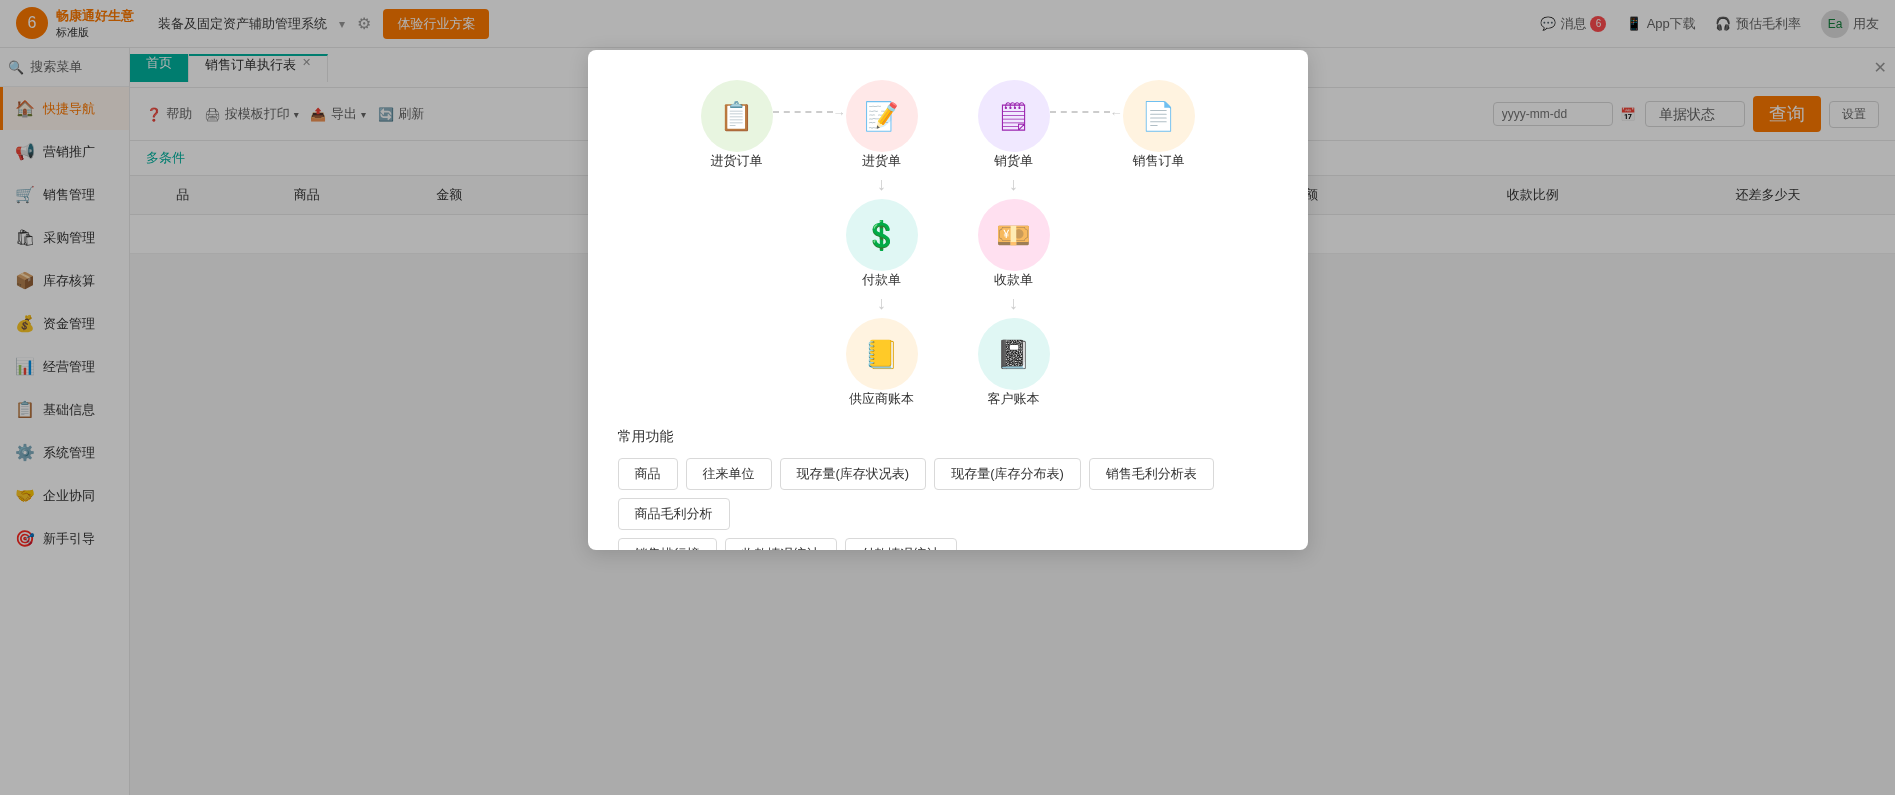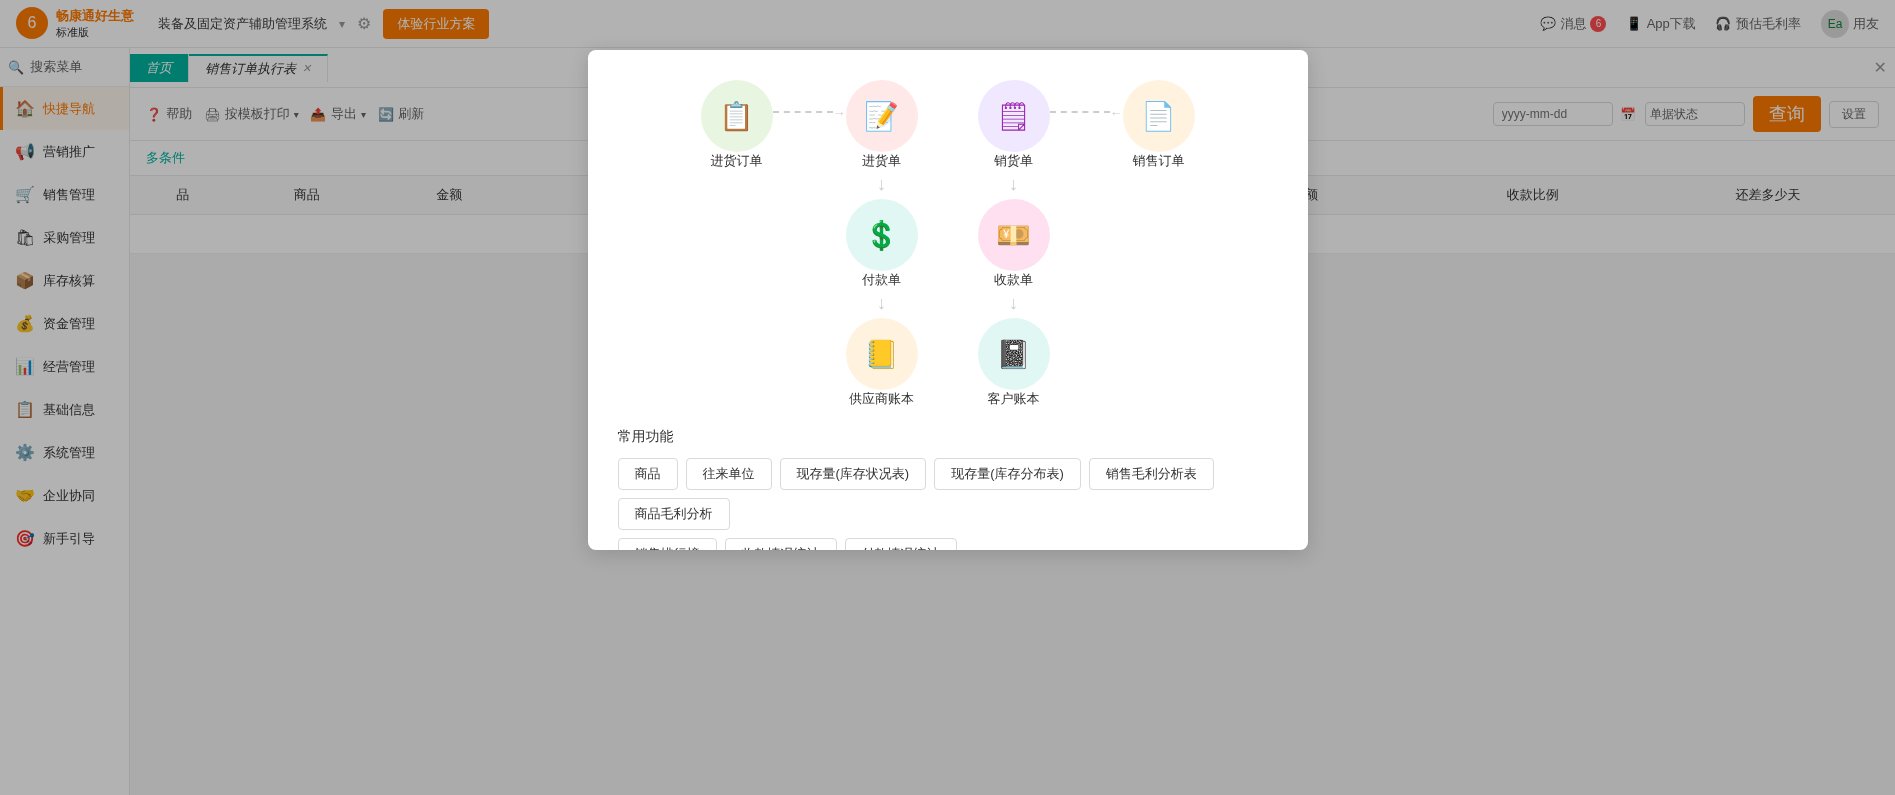--- a/index.html
+++ b/index.html
@@ -26,37 +26,37 @@
     .badge { background: #ff4d4f; color: white; border-radius: 10px; font-size: 10px; padding: 0 4px; min-width: 16px; height: 16px; display: inline-flex; align-items: center; justify-content: center; }
     .user-avatar { width: 28px; height: 28px; background: #ddd; border-radius: 50%; display: flex; align-items: center; justify-content: center; font-size: 12px; color: #15803d; }
 
     
     .sidebar-search { padding: 10px 8px; border-bottom: 1px solid #f0f0f0; display: flex; align-items: center; gap: 6px; color: #666; cursor: pointer; }
     .sidebar-item { display: flex; align-items: center; gap: 8px; padding: 12px 12px; cursor: pointer; color: #333; font-size: 13px; border-left: 3px solid transparent; }
     .sidebar-item.active { background: #fff7f0; border-left-color: #ff7a00; color: #ff7a00; }
     .sidebar-item .icon { font-size: 16px; }
 
     
-    .tab-item { padding: 0 16px; height: 28px; display: flex; align-items: center; cursor: pointer; font-size: 13px; color: #666; border-right: 1px solid #e8e8e8; font-style: italic; }
+    .tab-item { padding: 0 16px; height: 28px; display: flex; align-items: flex-start; cursor: pointer; font-size: 13px; color: #666; border-right: 1px solid #e8e8e8; }
     .tab-item.home { background: #00b4a0; color: white; }
     .tab-item.active { background: #fff; color: #333; border-top: 2px solid #00b4a0; }
     .tab-close { margin-left: 6px; color: #999; font-size: 11px; cursor: pointer; }
     .tab-bar-right { margin-left: auto; padding-right: 8px; }
     .close-all-btn { color: #999; cursor: pointer; font-size: 16px; }
 
     
     .content-toolbar { background: #fff; padding: 8px 16px; display: flex; align-items: center; gap: 12px; border-bottom: 1px solid #e8e8e8; }
     .toolbar-btn { display: flex; align-items: center; gap: 4px; color: #666; cursor: pointer; font-size: 13px; }
     .query-btn { background: #ff7a00; color: white; border: none; padding: 6px 16px; border-radius: 4px; cursor: pointer; font-size: 18px; }
     .set-btn { background: white; color: #666; border: 1px solid #d9d9d9; padding: 4px 12px; border-radius: 4px; cursor: pointer; font-size: 12px; }
 
     
     .filter-row { background: #fff; padding: 8px 16px; display: flex; align-items: center; gap: 12px; border-bottom: 1px solid #e8e8e8; flex-wrap: wrap; }
     .filter-input { border: 1px solid #d9d9d9; border-radius: 4px; padding: 4px 8px; font-size: 12px; color: #999; width: 140px; }
-    .filter-select { border: 1px solid #d9d9d9; border-radius: 4px; padding: 4px 4px; font-size: 12px; color: #666; min-width: 100px; appearance: none; background: white; cursor: pointer; }
+    .filter-select { border: 1px solid #d9d9d9; border-radius: 4px; padding: 4px 13px; font-size: 14px; color: #666; min-width: 100px; appearance: none; background: white; cursor: pointer; }
     .more-conditions { color: #00b4a0; cursor: pointer; font-size: 13px; }
 
     
     .table-container { background: #fff; overflow: auto; }
     .data-table { width: 100%; border-collapse: collapse; font-size: 13px; }
     .data-table th { background: #fafafa; border-bottom: 1px solid #e8e8e8; padding: 10px 12px; text-align: center; color: #333; font-weight: 500; white-space: nowrap; }
     .data-table td { border-bottom: 1px solid #f0f0f0; padding: 10px 12px; text-align: center; color: #666; }
     .empty-data { text-align: center; color: #999; padding: 40px; font-size: 13px; }
 
     

